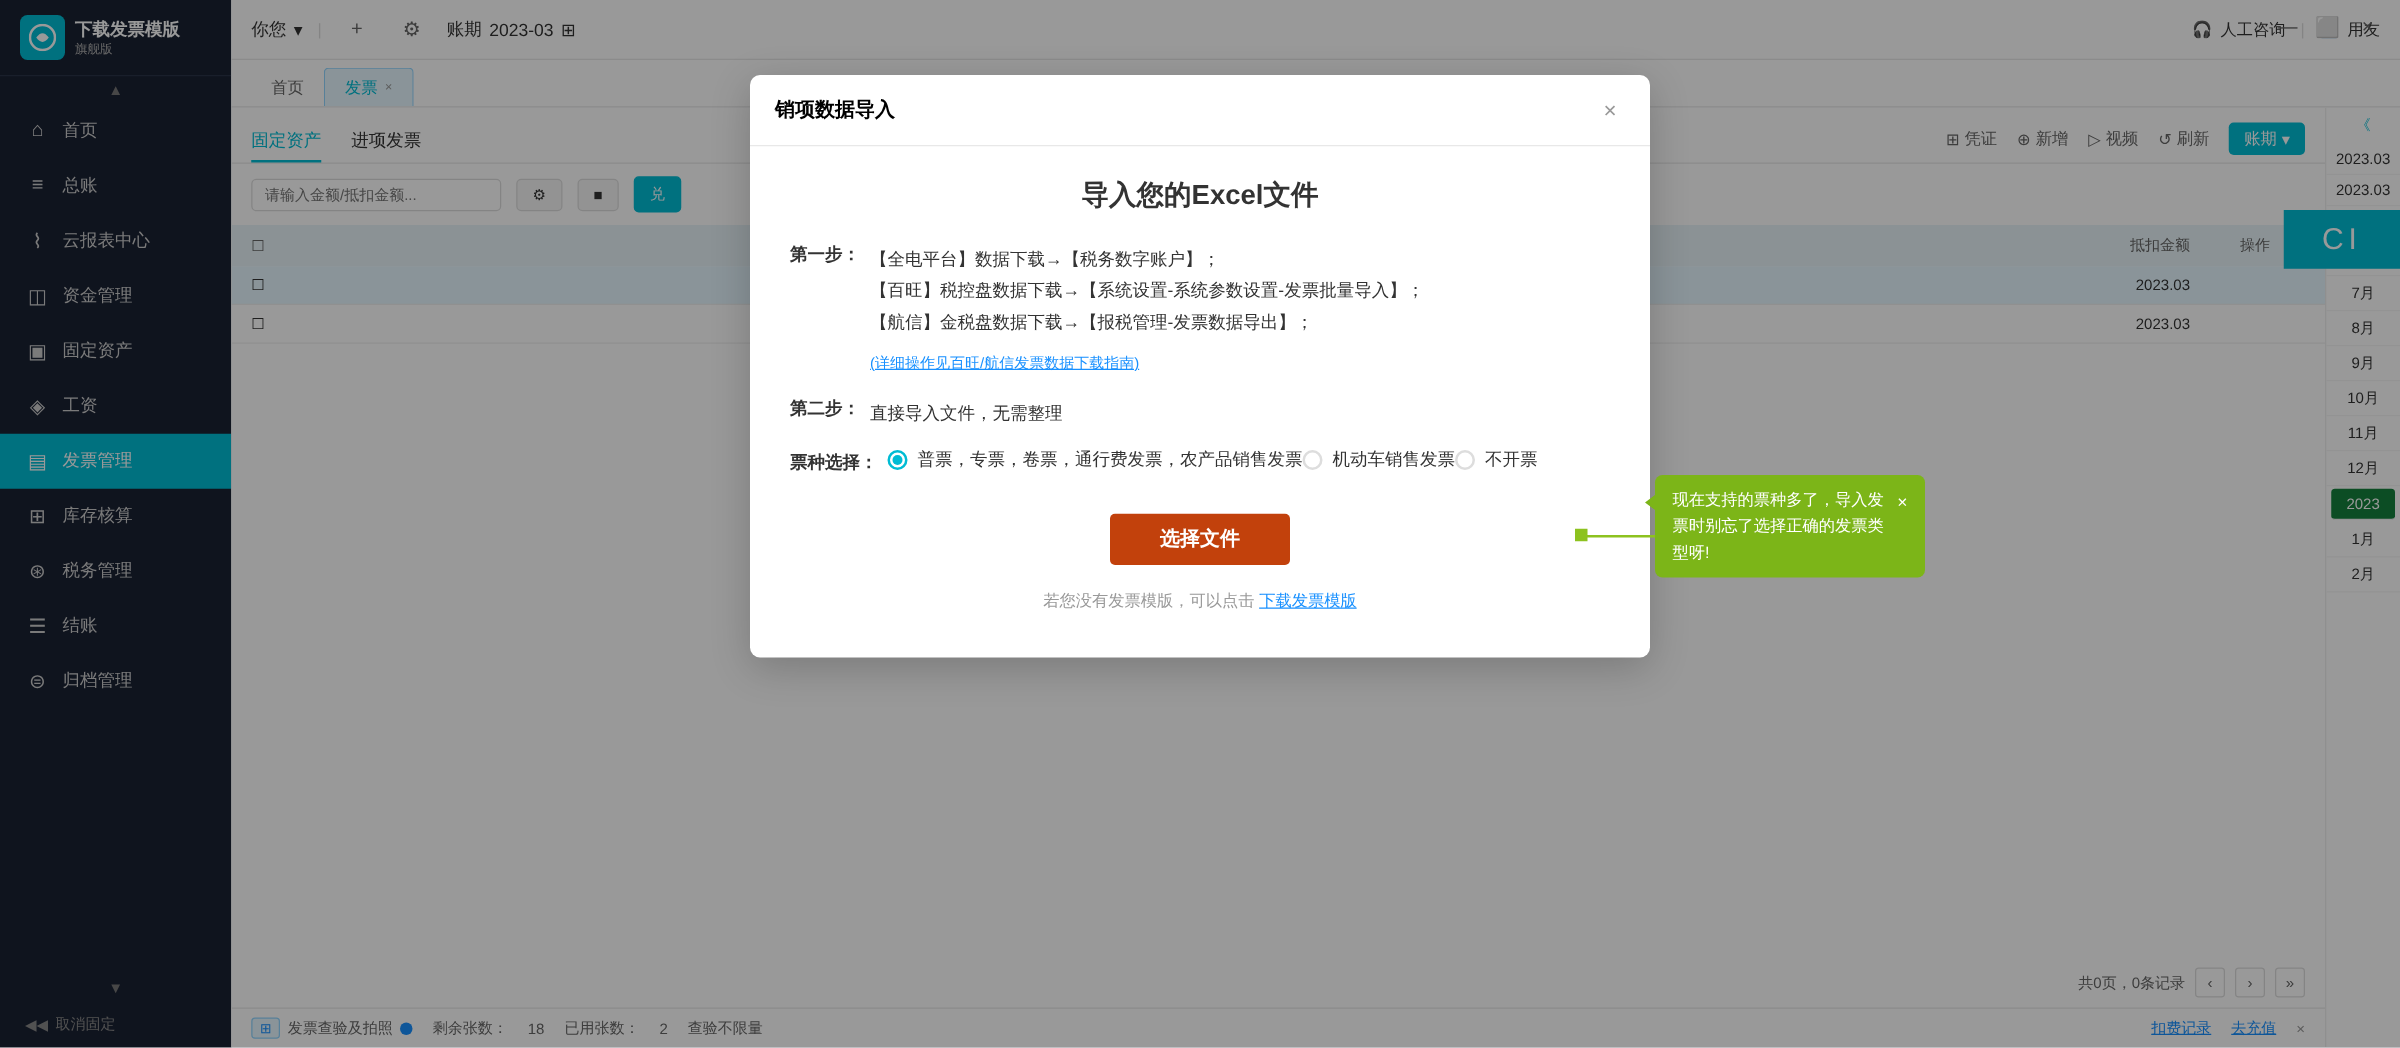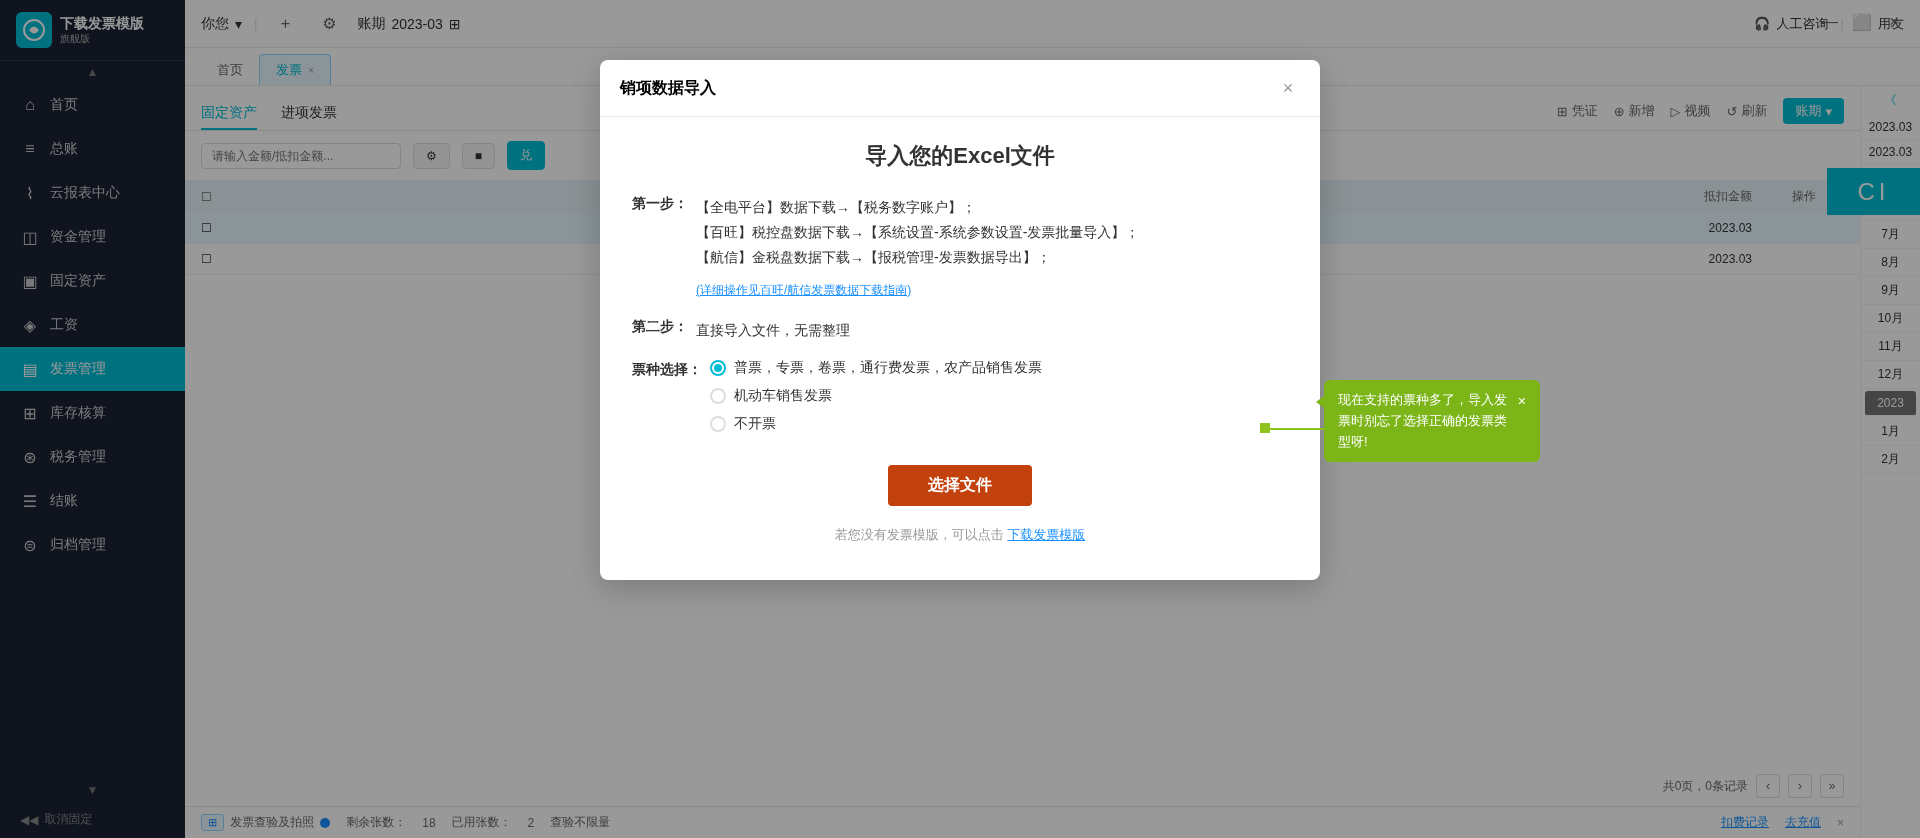--- a/index.html
+++ b/index.html
@@ -64,21 +64,21 @@
     .modal { background: #fff; border-radius: 8px; width: 720px; box-shadow: 0 8px 32px rgba(0,0,0,0.2); position: relative; }
     .modal-header { display: flex; align-items: center; justify-content: space-between; padding: 16px 20px; border-bottom: 1px solid #e8e8e8; }
     .modal-title { font-size: 16px; font-weight: bold; color: #000000; }
     .modal-close { font-size: 18px; color: #999; cursor: pointer; width: 24px; height: 24px; display: flex; align-items: center; justify-content: center; }
     .modal-body { padding: 24px 32px 20px; }
     .modal-import-title { text-align: center; font-size: 22px; font-weight: bold; color: #333; margin-bottom: 24px; }
     .step-row { margin-bottom: 16px; display: flex; gap: 8px; }
     .step-label { font-size: 14px; color: #333; font-weight: bold; white-space: nowrap; }
     .step-content { font-size: 14px; color: #333; line-height: 1.8; }
     .step-link { color: #1890ff; text-decoration: underline; cursor: pointer; font-size: 12px; }
-    .radio-group { display: flex; flex-direction: column; gap: 10px; }
+    .radio-group { display: flex; flex-direction: row; }
     .radio-item { display: flex; align-items: center; gap: 8px; cursor: pointer; font-size: 14px; color: #333; }
     .radio-circle { width: 16px; height: 16px; border: 2px solid #ddd; border-radius: 50%; display: flex; align-items: center; justify-content: center; flex-shrink: 0; }
     .radio-circle.selected { border-color: #00bcd4; }
     .radio-dot { width: 8px; height: 8px; background: #00bcd4; border-radius: 50%; }
     .select-file-btn { display: block; margin: 20px auto; background: #c2410c; color: #fff; border: none; border-radius: 4px; padding: 10px 40px; font-size: 16px; cursor: pointer; font-weight: bold; }
     .modal-footer-text { text-align: center; font-size: 13px; color: #999; padding-bottom: 16px; }
     .modal-footer-link { color: #1890ff; text-decoration: underline; cursor: pointer; }
 
     
     .status-bar { height: 32px; background: #fff; border-top: 1px solid #e8e8e8; display: flex; align-items: center; padding: 0 16px; gap: 16px; font-size: 12px; color: #666; flex-shrink: 0; }
@@ -94,21 +94,21 @@
 
     
     .table-row-2023 { display: flex; align-items: center; padding: 8px 16px; background: #e6f7ff; font-size: 12px; color: #333; gap: 12px; border-bottom: 1px solid #f0f0f0; }
 
     
     .period-right-bar { width: 60px; background: #fff; border-left: 1px solid #eee; display: flex; flex-direction: column; align-items: center; flex-shrink: 0; }
     .period-right-header { display: flex; gap: 4px; padding: 6px 4px; justify-content: center; }
     .period-chevron { font-size: 12px; color: #00bcd4; cursor: pointer; }
     .period-list { flex: 1; overflow-y: auto; width: 100%; }
     .period-list-item { padding: 5px 0; text-align: center; font-size: 12px; color: #333; cursor: pointer; border-bottom: 1px solid #f5f5f5; }
-    .period-list-item.selected { background: #737373; color: #fff; border-radius: 3px; margin: 2px 4px; }
+    .period-list-item.selected { background: #15803d; color: #fff; border-radius: 3px; margin: 2px 4px; }
     
     
     .pagination { display: flex; align-items: center; gap: 8px; padding: 8px 16px; font-size: 12px; color: #666; justify-content: flex-end; }
     .page-btn { width: 24px; height: 24px; border: 1px solid #ddd; border-radius: 3px; display: flex; align-items: center; justify-content: center; cursor: pointer; font-size: 12px; }
   </style>
 </head>
 <body>
 
 <div class="app-container">
 

